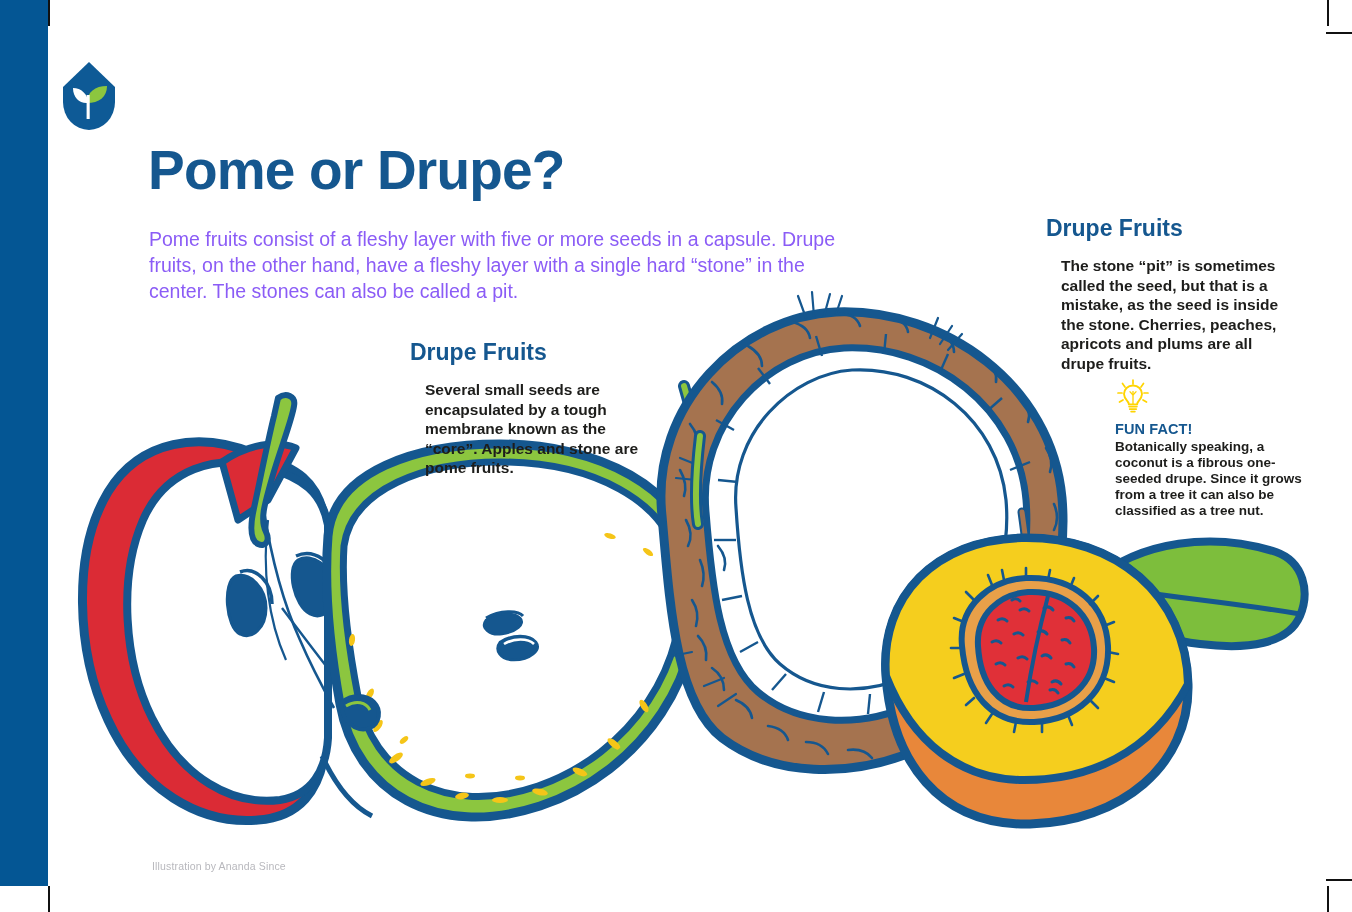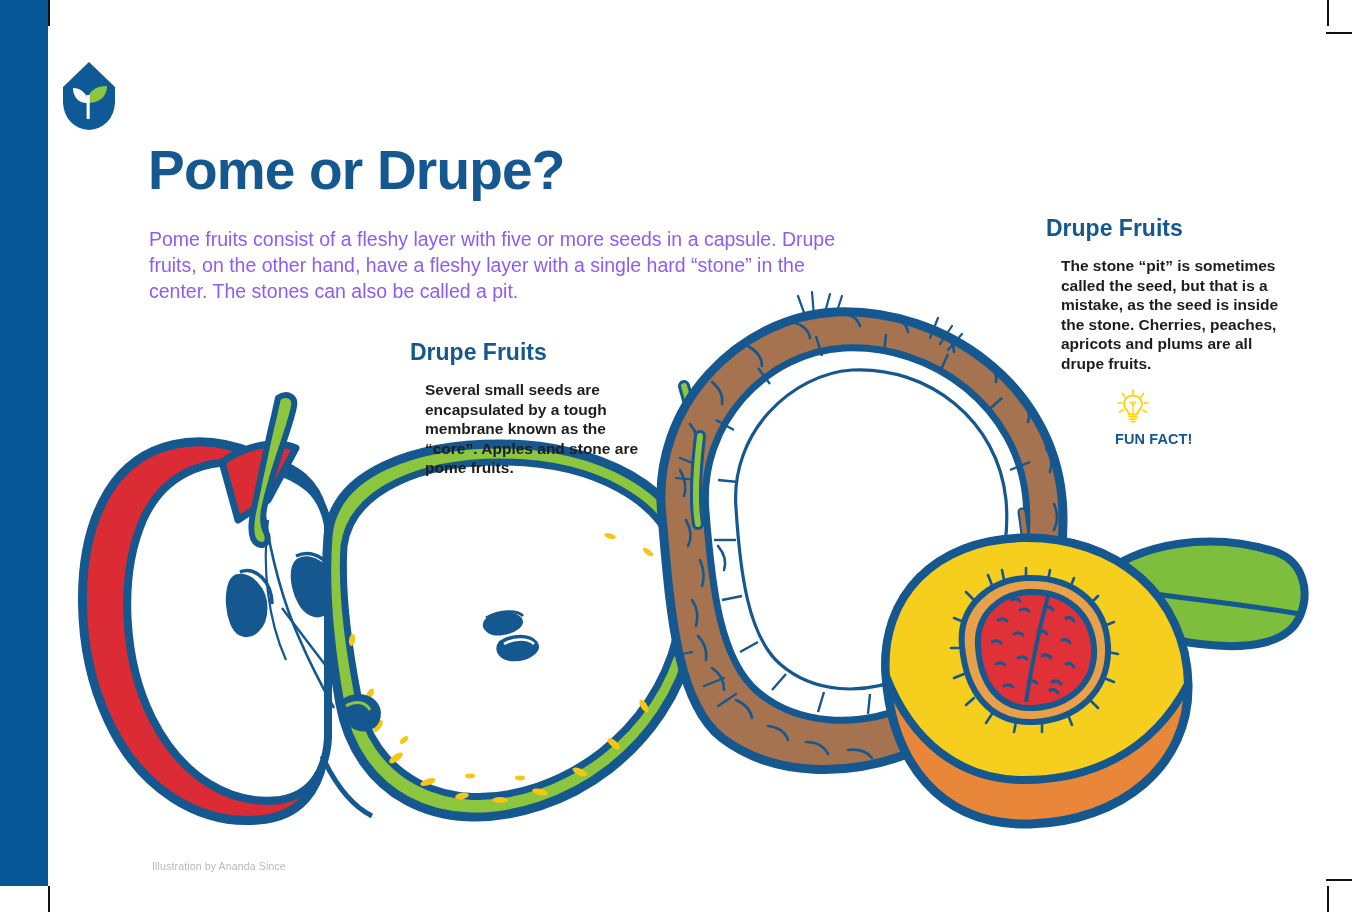--- a/index.html
+++ b/index.html
@@ -97,21 +97,21 @@
     position: absolute;
     left: 1046px;
     top: 216px;
     width: 258px;
     z-index: 40;
   }
 
   #funfact-section {
     position: absolute;
     left: 1115px;
-    top: 389px;
+    top: 379px;
     width: 190px;
     z-index: 40;
   }
   #funfact-bulb { width: 34px; height: 36px; display: block; margin-bottom: 6px; margin-left: 1px;}
   #funfact-title {
     font-size: 14.5px;
     font-weight: bold;
     color: #15578F;
     margin: 0 0 2px 0;
     letter-spacing: 0.1px;
@@ -195,20 +195,21 @@
         <line x1="30.5" y1="23" x2="27" y2="21"></line>
       </g>
       <path d="M17 6.5 C11.8 6.5 8 10.4 8 15.1 C8 18.3 9.9 20.4 11.4 22.2 C12.4 23.4 12.8 24.2 12.9 25.4 L21.1 25.4 C21.2 24.2 21.6 23.4 22.6 22.2 C24.1 20.4 26 18.3 26 15.1 C26 10.4 22.2 6.5 17 6.5 Z" fill="none" stroke="#FFD400" stroke-width="1.9"></path>
       <line x1="13.2" y1="27.6" x2="20.8" y2="27.6" stroke="#FFD400" stroke-width="1.9" stroke-linecap="round"></line>
       <line x1="13.8" y1="30.1" x2="20.2" y2="30.1" stroke="#FFD400" stroke-width="1.9" stroke-linecap="round"></line>
       <line x1="15.2" y1="32.6" x2="18.8" y2="32.6" stroke="#FFD400" stroke-width="1.9" stroke-linecap="round"></line>
       <line x1="17" y1="12" x2="17" y2="25" stroke="#FFD400" stroke-width="1.3"></line>
       <path d="M17 16 L13.6 12.4 M17 16 L20.4 12.4" stroke="#FFD400" stroke-width="1.3" fill="none"></path>
     </svg>
     <h3 id="funfact-title">FUN FACT!</h3>
+    <p id="funfact-body">Botanically speaking, a coconut is a fibrous one-seeded drupe. Since it grows from a tree it can also be classified as a tree nut.</p>
   </div>
 
   <p class="footer-text" id="credit-text">Illustration by Ananda Since</p>
 
   <svg id="illustration" viewBox="0 0 1352 912" xmlns="http://www.w3.org/2000/svg">
     <defs>
       <clipPath id="clip-pear-rind">
         <path d="M330 520 C338 460 420 440 500 440 C600 440 680 480 690 560
                  C700 660 640 760 540 800 C440 840 360 790 340 700
                  C328 645 324 570 330 520 Z"></path>

